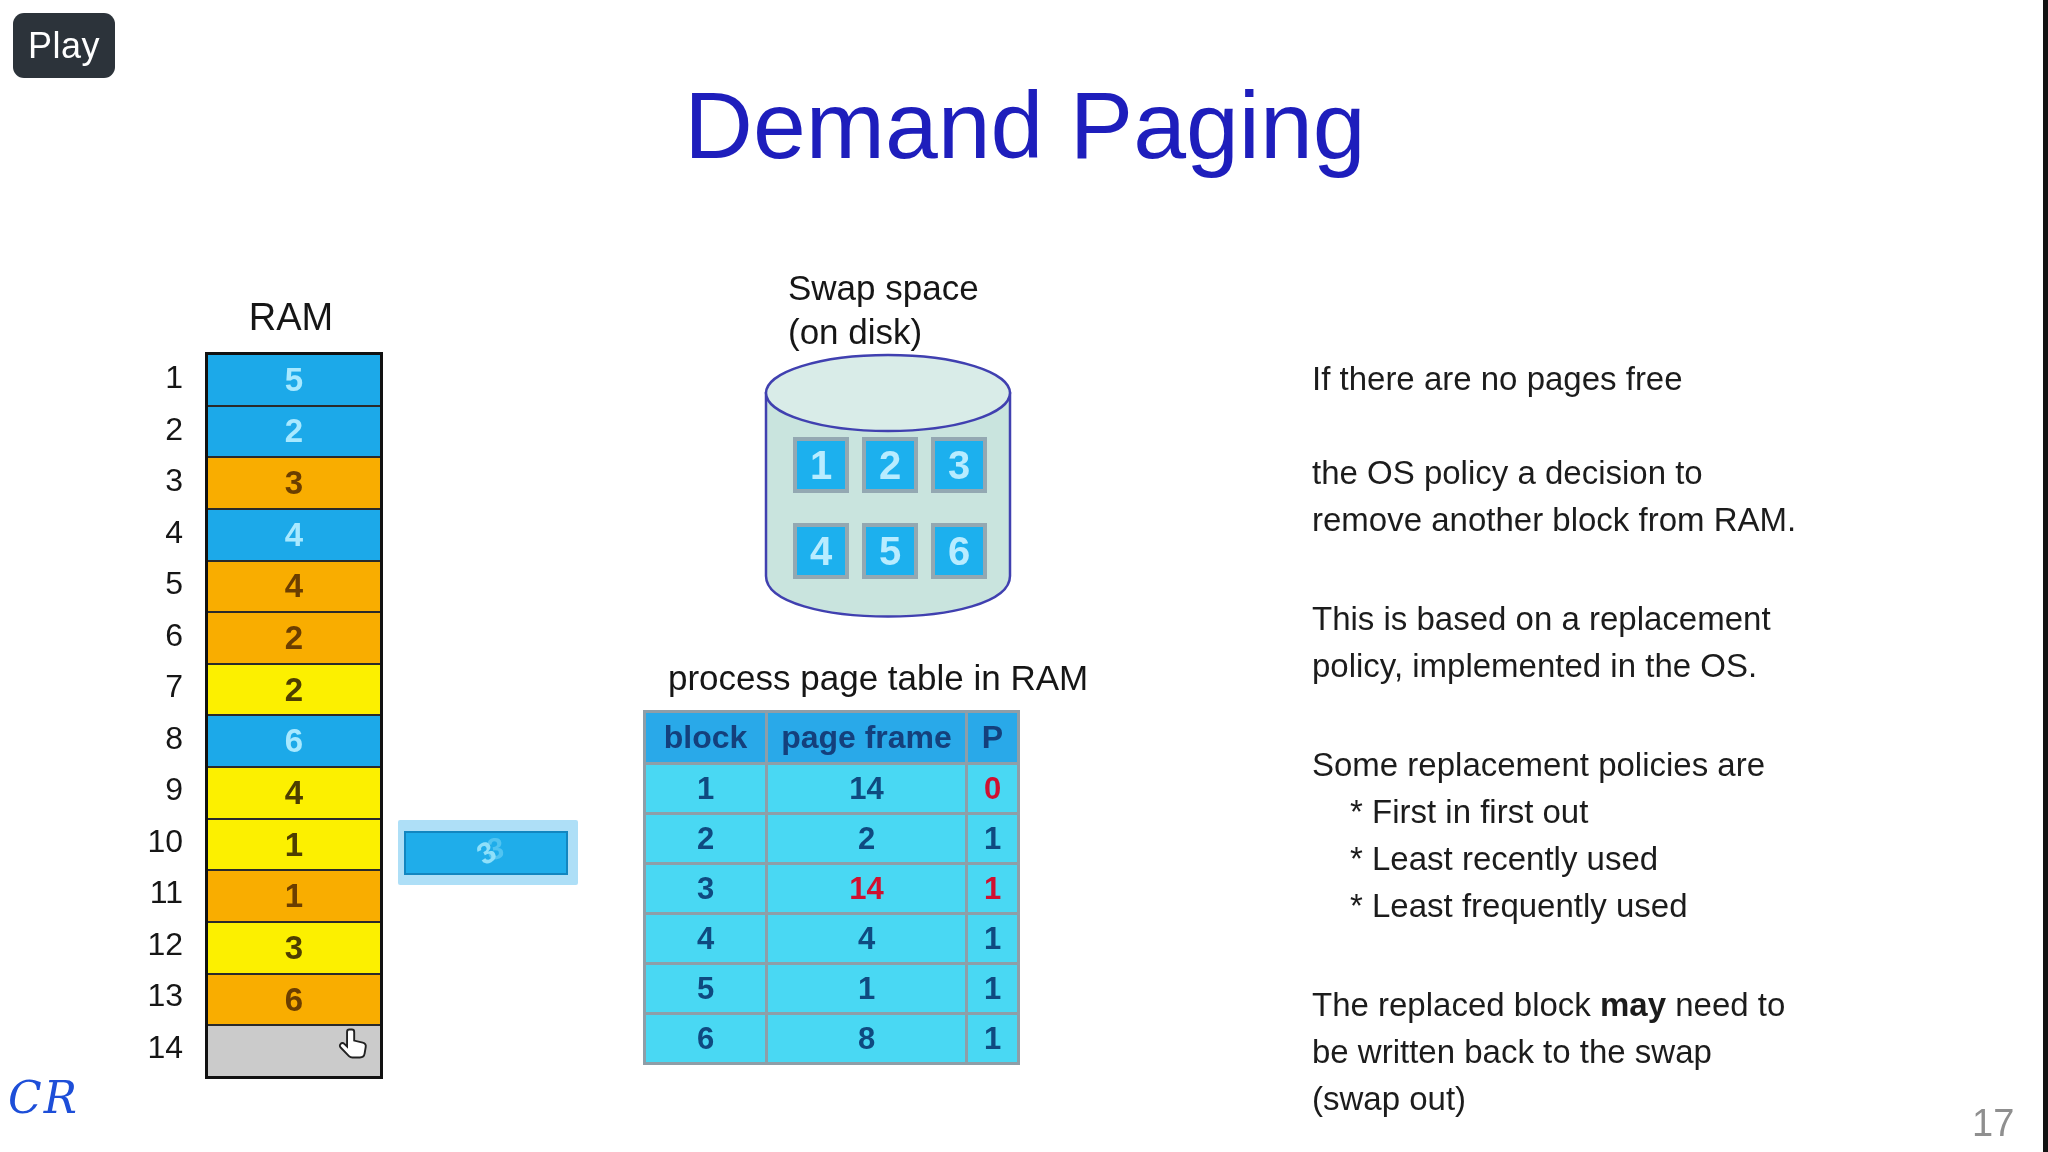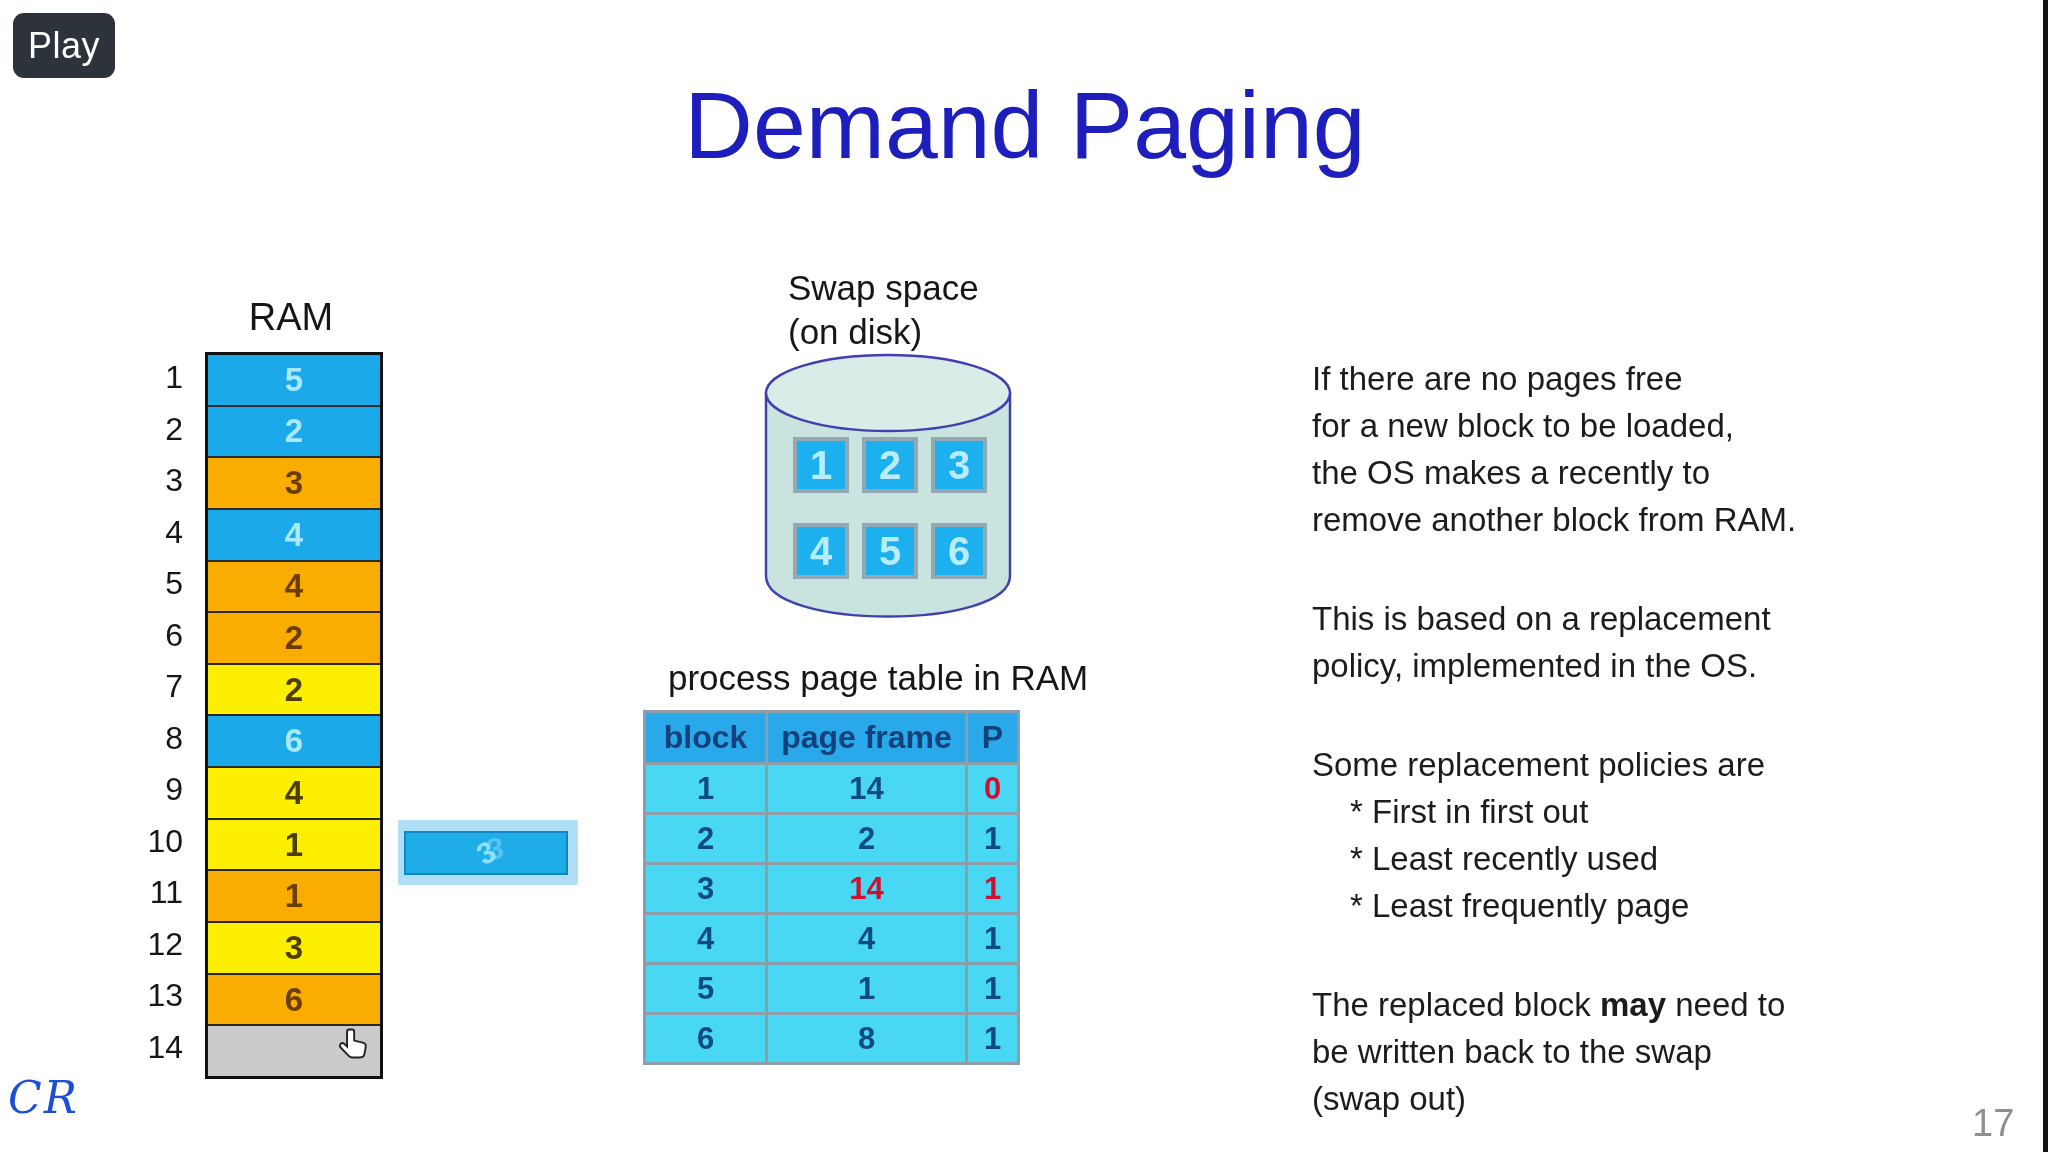--- a/index.html
+++ b/index.html
@@ -224,33 +224,33 @@
         <td>6</td>
         <td style="color: rgb(15, 74, 128);">8</td>
         <td style="color: rgb(15, 74, 128);">1</td>
       </tr>
     </tbody>
   </table>
 
   <div class="right-panel">
     <p>
       <span>If there are no pages free</span><br>
-      <span>for a new block to be loaded,</span><br>
-      <span>the OS makes a recently to</span><br>
+      <br>
+      <span>the OS policy a decision to</span><br>
       <span>remove another block from RAM.</span>
     </p>
     <p>
       <span>This is based on a replacement</span><br>
       <span>policy, implemented in the OS.</span>
     </p>
     <p>
       <span>Some replacement policies are</span><br>
       <span class="bullet">* First in first out</span><br>
       <span class="bullet">* Least recently used</span><br>
-      <span class="bullet">* Least frequently page</span>
+      <span class="bullet">* Least frequently used</span>
     </p>
     <p>
       <span>The replaced block </span><b>may</b><span> need to</span><br>
       <span>be written back to the swap</span><br>
       <span>(swap out)</span>
     </p>
   </div>
 
   <div class="watermark">CR</div>
   <div class="page-num">17</div>

